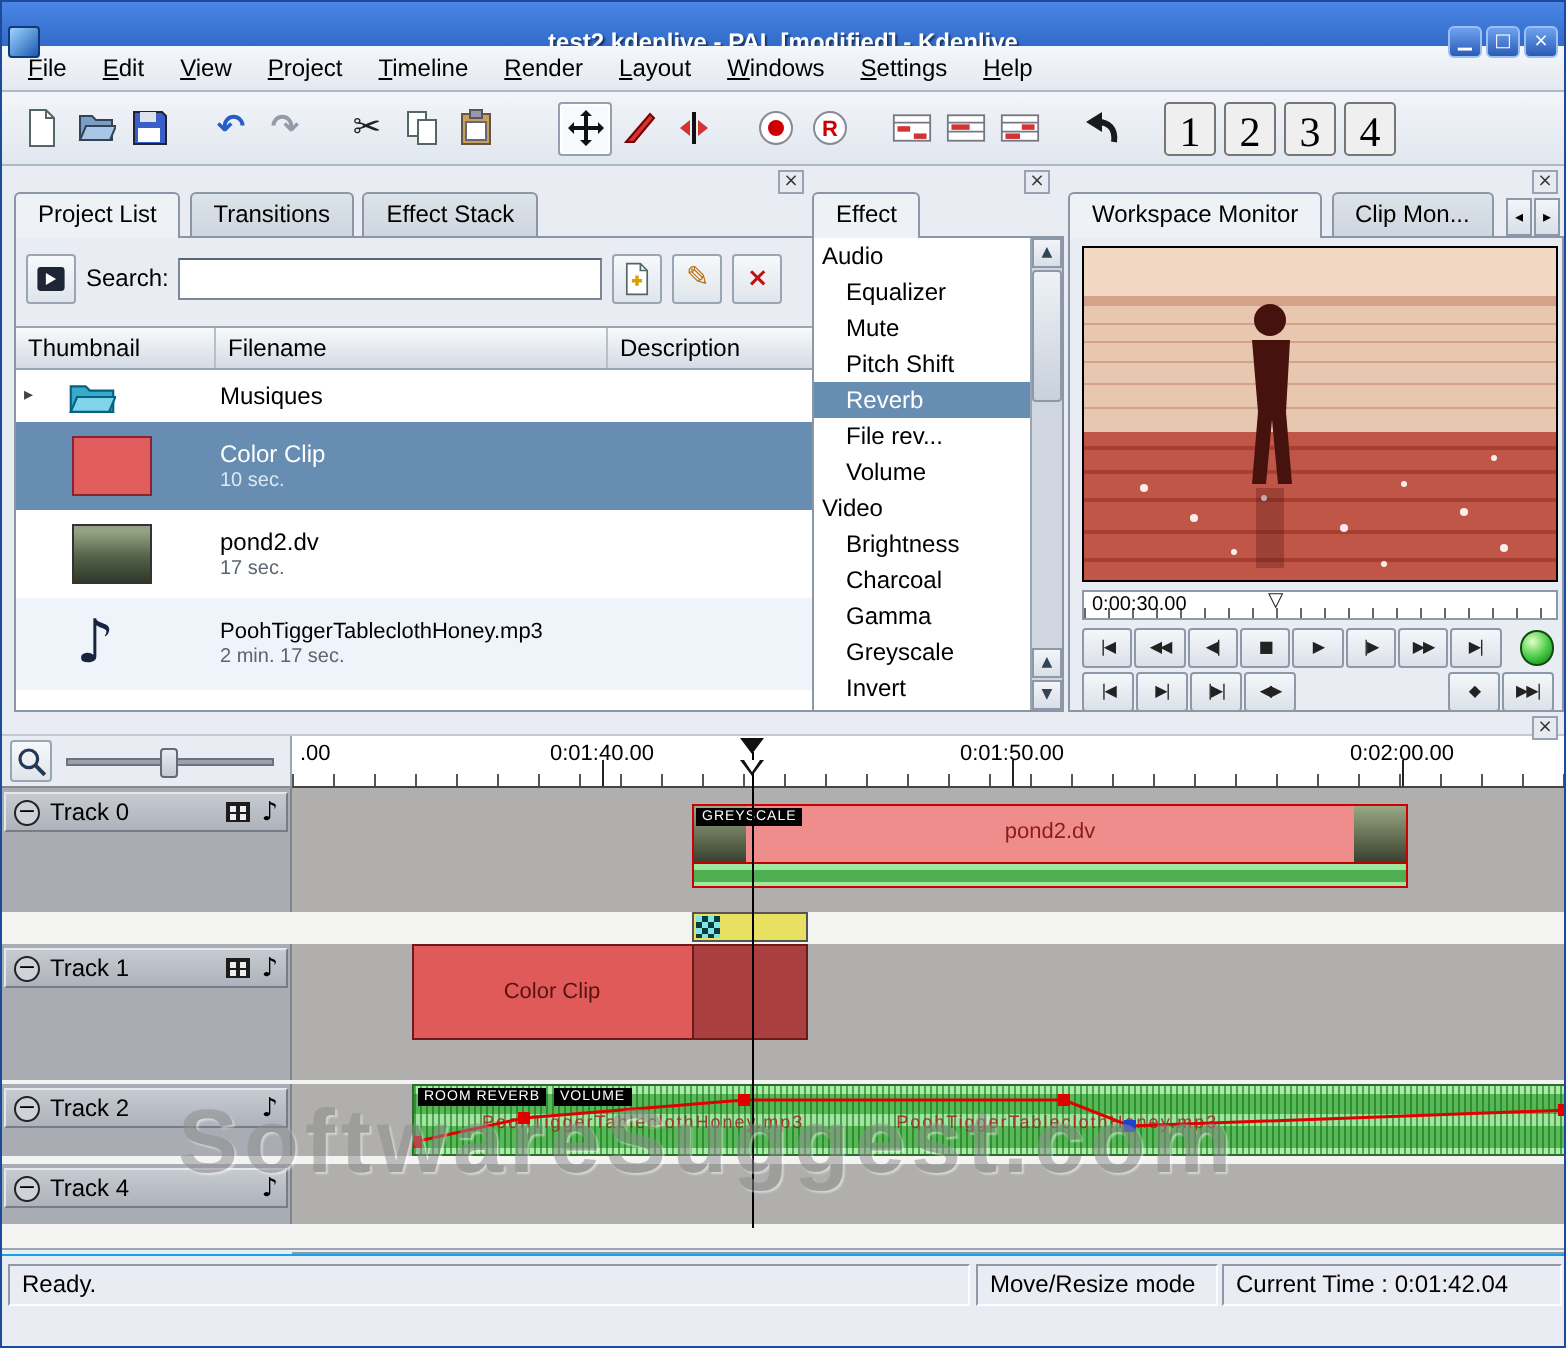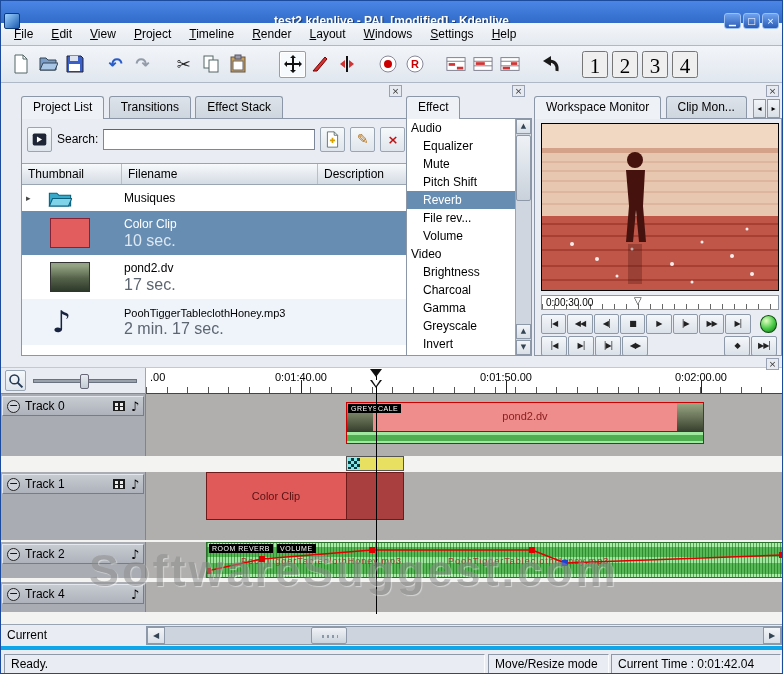--- a/index.html
+++ b/index.html
@@ -33,35 +33,35 @@
 
 
 #main{position:absolute;left:0;top:95px;width:783px;height:260px}
 .panel{position:absolute;top:0;height:100%}
 .tabrow{position:absolute;left:0;top:0;right:0;height:23px}
 .tab{display:inline-block;height:23px;line-height:21px;padding:0 11px;border:1px solid #8b97a6;border-bottom:none;background:linear-gradient(180deg,#dde3ea,#cdd5de);border-radius:3px 3px 0 0;margin-right:1px;font-size:12px;position:relative;top:0}
 .tab.active{background:#eef1f6;z-index:2}
 .pbody{position:absolute;left:0;top:22px;right:0;bottom:0;border:1px solid #8b97a6;background:#e9edf3}
 
 
-#project-panel{left:20px;width:401px}
+#project-panel{left:6px;width:401px}
 #search-row{position:absolute;left:5px;top:7px;right:4px;height:26px;display:flex;align-items:center;gap:5px}
 .sqbtn{width:25px;height:25px;border:1px solid #9aa5b4;border-radius:2px;background:linear-gradient(180deg,#f6f9fb,#dfe5ec);display:flex;align-items:center;justify-content:center}
 .sqbtn svg{width:17px;height:17px}
 #search-input{width:212px;height:21px;border:1px solid #7c8899;border-top-color:#5a6575;background:#fff;padding:0 3px;font-family:"Liberation Sans",sans-serif;font-size:12px}
 #plist-header{position:absolute;left:0;top:44px;right:0;height:22px;display:flex;background:linear-gradient(180deg,#f8fafc,#d4dbe4);border-top:1px solid #9aa5b4;border-bottom:1px solid #9aa5b4;font-size:12px}
 #plist-header .hcell{line-height:20px;padding-left:6px;border-right:1px solid #b7bfca}
 #plist-rows{position:absolute;left:0;top:66px;right:0;bottom:0;background:#fff;overflow:hidden}
 .prow{display:flex;position:relative;background:#fff}
 .prow.alt{background:#eef4fa}
 .prow.sel{background:#678db2;color:#fff}
 .c-thumb{width:100px;display:flex;align-items:center;position:relative}
 .c-name{width:196px;display:flex;flex-direction:column;justify-content:center;padding:2px}
 .c-desc{flex:1}
-.dur{font-size:16px;color:#5c6570;margin-top:1px}
+.dur{font-size:10px;color:#5c6570;margin-top:1px}
 .prow.sel .dur{color:#dde8f3}
 .expander{position:absolute;left:4px;font-size:9px;color:#444;font-family:"DejaVu Sans",sans-serif}
 .swatch{width:40px;height:30px;margin-left:28px;border:1px solid #823;background:#e25e5e}
 .vthumb{width:40px;height:30px;margin-left:28px;border:1px solid #333;background:linear-gradient(180deg,#93a383 10%,#55624a 55%,#2e392a)}
 .notethumb{font-family:"DejaVu Sans",sans-serif;font-size:30px;color:#18233f;margin-left:30px;line-height:30px}
 .foldericon{margin-left:26px}
 
 
 #effect-panel{left:405px;width:126px}
 #effect-list{position:absolute;left:0;top:0;right:16px;bottom:0;background:#fff}
@@ -141,21 +141,21 @@
 
 
 #scrollrow{position:absolute;left:0;top:623px;right:0;height:22px;background:#e9edf3;border-top:1px solid #9aa5b4}
 #scroll-label{position:absolute;left:6px;top:3px}
 #hscroll{position:absolute;left:145px;right:0;top:1px;height:19px;background:#cdd4dd;border:1px solid #8d99a9}
 .harrow{position:absolute;top:0;width:18px;height:17px;background:linear-gradient(180deg,#f2f5f8,#d9dfe7);border:1px solid #8d99a9;font-size:8px;text-align:center;line-height:15px;font-family:"DejaVu Sans",sans-serif;color:#345}
 #hthumb{position:absolute;left:164px;top:0;width:36px;height:17px;background:linear-gradient(180deg,#f0f3f7,#ccd3dc);border:1px solid #8d99a9;border-radius:2px}
 #hthumb::after{content:"";position:absolute;left:10px;top:7px;width:16px;height:3px;background:repeating-linear-gradient(90deg,#8d99a9 0 2px,transparent 2px 5px)}
 
 
-#statusbar{position:absolute;left:0;top:645px;right:0;height:29px;background:#e9edf3;border-top:4px solid #0ea5e9}
+#statusbar{position:absolute;left:0;top:626px;right:0;height:29px;background:#e9edf3;border-top:1px solid #0ea5e9}
 .scell{position:absolute;top:4px;height:21px;line-height:19px;padding:0 6px;border:1px solid;border-color:#8e98a6 #fbfcfe #fbfcfe #8e98a6;background:#e9edf3;font-size:12px}
 #scell-ready{left:3px;width:481px}
 #scell-mode{left:487px;width:121px}
 #scell-time{left:610px;width:170px}
 </style>
 </head>
 <body>
 
 <div id="win">
 

